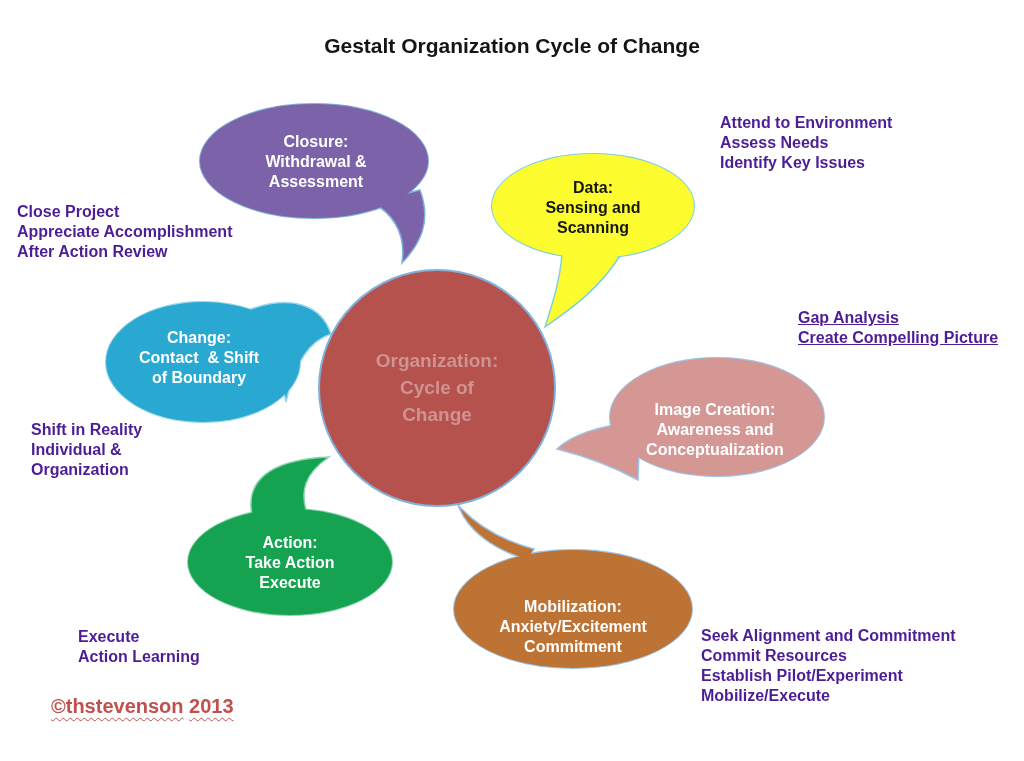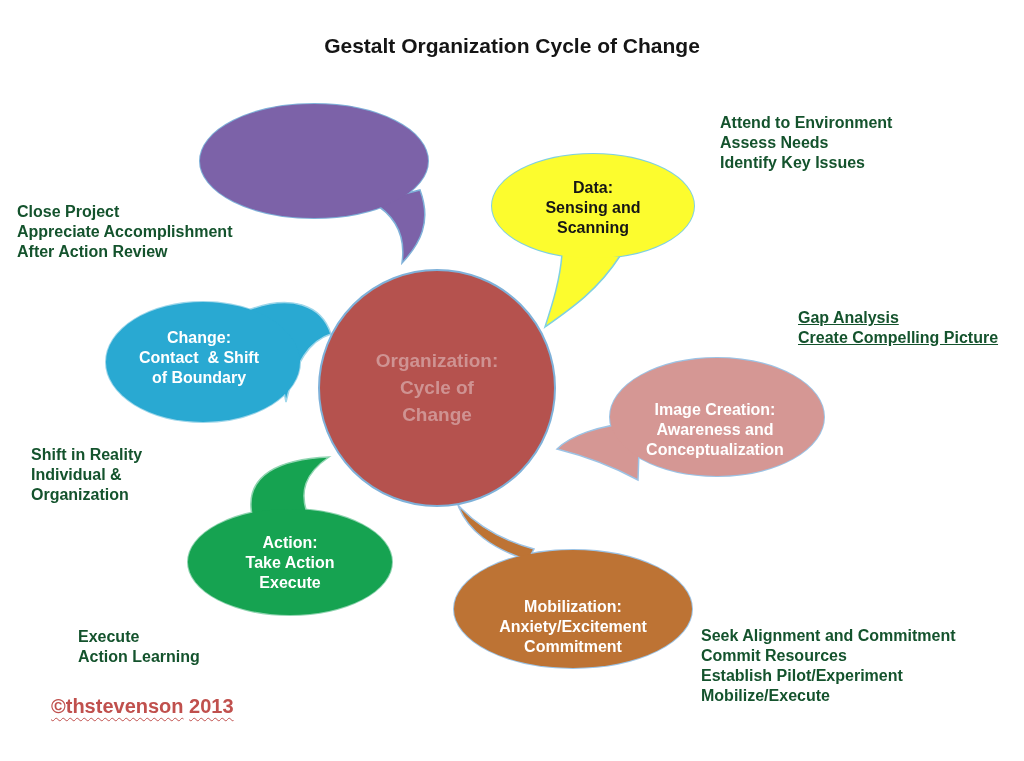--- a/index.html
+++ b/index.html
@@ -1,38 +1,38 @@
 <!DOCTYPE html>
 <html><head>
 <meta charset="utf-8">
 <style>
   html,body{margin:0;padding:0;background:#ffffff;}
   #stage{
     position:relative;width:1024px;height:761px;background:#ffffff;overflow:hidden;
     font-family:"Liberation Sans","DejaVu Sans",sans-serif;
   }
   #diagram-svg{position:absolute;left:0;top:0;}
-  .txt{position:absolute;white-space:pre-wrap;font-weight:bold;color:#14532d;}
+  .txt{position:absolute;white-space:pre-wrap;font-weight:bold;color:#4c1d95;}
   .page-title{left:0;top:34px;width:1024px;text-align:center;font-size:21px;color:#151515;}
   .bubble-label{
     transform:translate(-50%,-50%);text-align:center;
     font-size:16px;line-height:20px;color:#ffffff;
   }
   .lbl-center{left:437px;top:387px;font-size:19px;line-height:27px;color:#cf9392;}
   .lbl-closure{left:316px;top:162px;}
   .lbl-data{left:593px;top:208px;color:#161616;}
   .lbl-change{left:199px;top:358px;}
   .lbl-image{left:715px;top:417px;margin-top:13px;}
   .lbl-action{left:290px;top:563px;}
   .lbl-mobilization{left:573px;top:608px;margin-top:19px;}
   .annotation{font-size:16px;line-height:20px;}
   .ann-attend{left:720px;top:113px;}
   .ann-close{left:17px;top:202px;}
   .ann-gap{left:798px;top:308px;text-decoration:underline;}
-  .ann-shift{left:31px;top:445px;}
+  .ann-shift{left:31px;top:420px;}
   .ann-execute{left:78px;top:627px;}
   .ann-seek{left:701px;top:626px;}
   .copyright{left:51px;top:695px;font-size:20px;color:#c0504d;}
   .copyright .wavy{
     text-decoration-line:underline;
     text-decoration-style:wavy;
     text-decoration-thickness:1px;
     text-underline-offset:4px;
   }
 </style>
@@ -80,20 +80,23 @@
     </g>
 
     <circle cx="437" cy="388" r="118" stroke="#7fb1d9" stroke-width="2" fill="#b5524e"></circle>
   </svg>
 
   <div class="txt page-title">Gestalt Organization Cycle of Change</div>
 
   <div class="txt bubble-label lbl-center">Organization:
 Cycle of
 Change</div>
+  <div class="txt bubble-label lbl-closure">Closure:
+Withdrawal &amp;
+Assessment</div>
   <div class="txt bubble-label lbl-change">Change:
 Contact  &amp; Shift
 of Boundary</div>
   <div class="txt bubble-label lbl-data">Data:
 Sensing and
 Scanning</div>
   <div class="txt bubble-label lbl-image">Image Creation:
 Awareness and
 Conceptualization</div>
   <div class="txt bubble-label lbl-action">Action:

